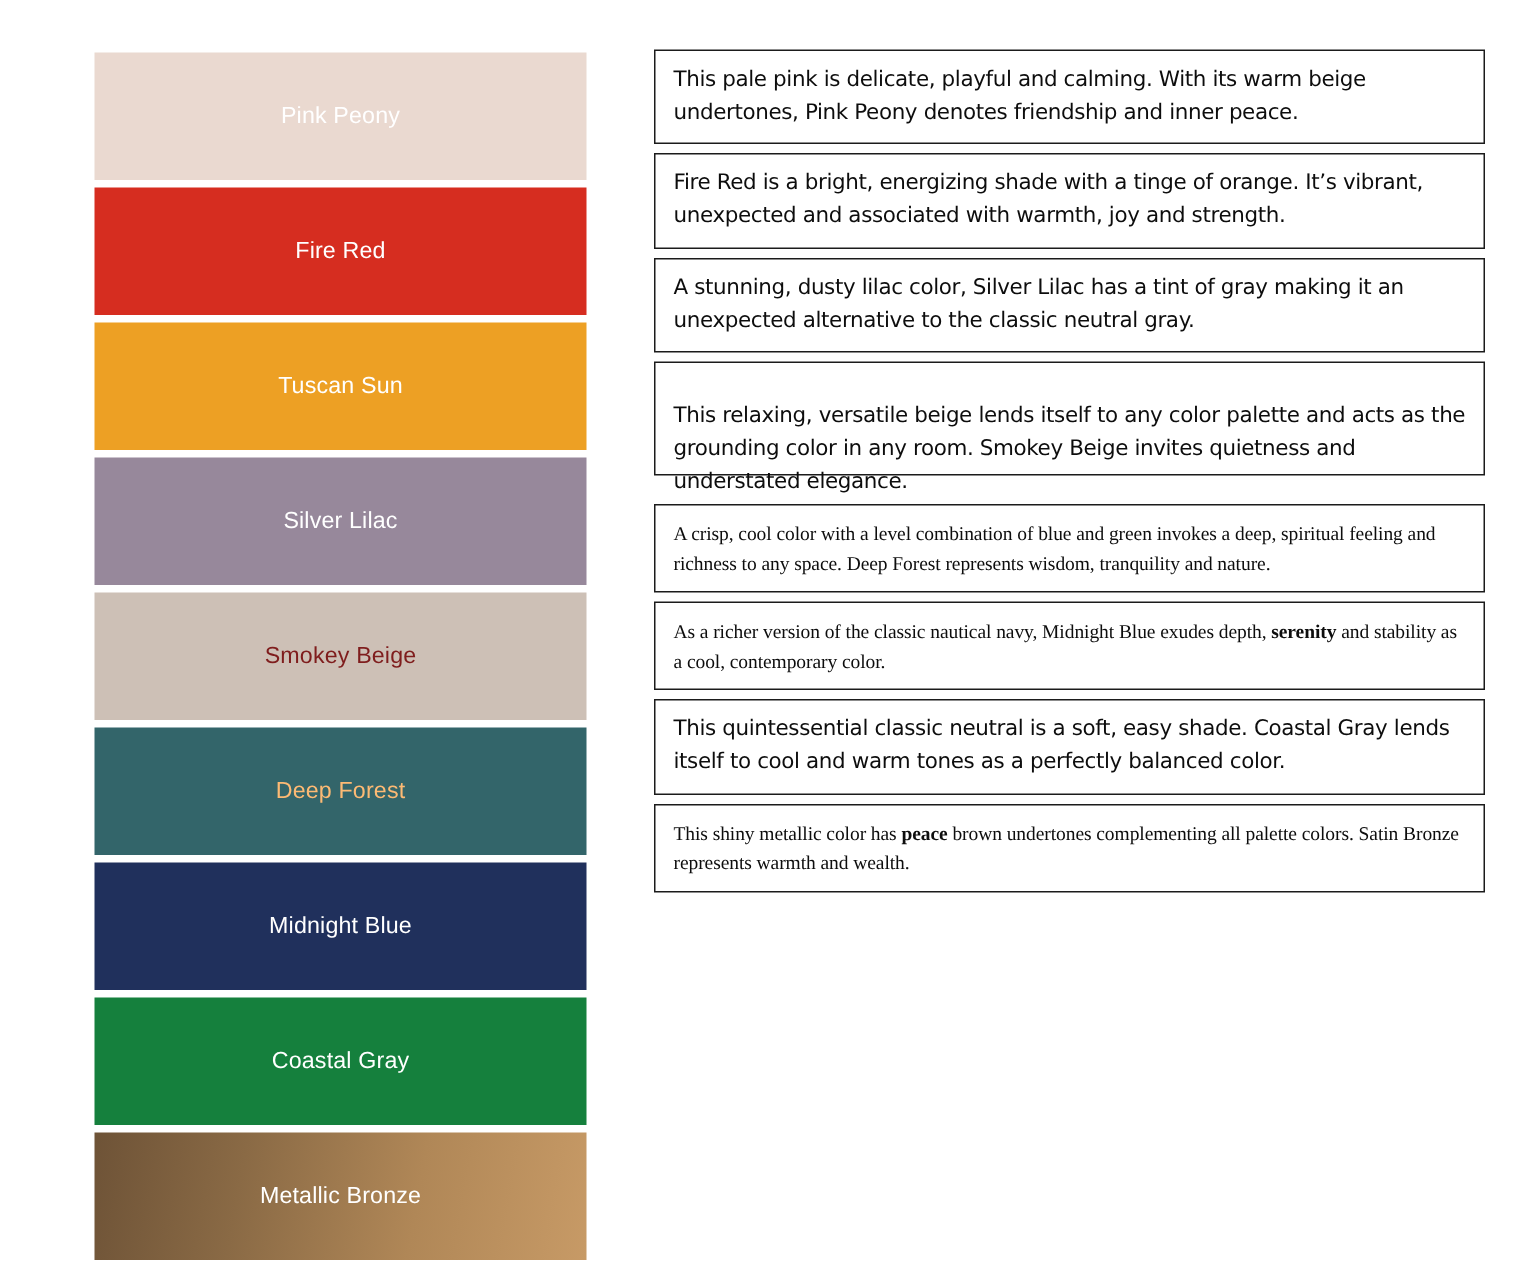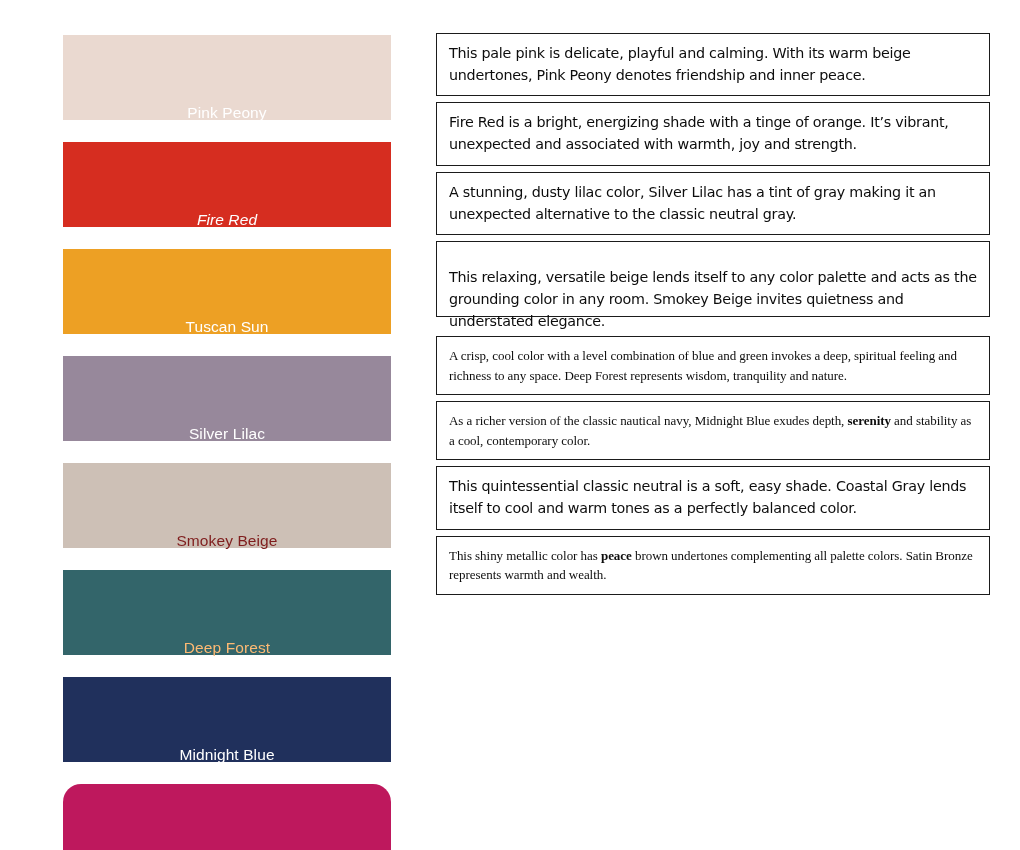--- a/index.html
+++ b/index.html
@@ -24,24 +24,24 @@
   .swatch-col {
     position: absolute;
     left: 63px;
     top: 35px;
     width: 328px;
   }
   .swatch {
     position: relative;
     width: 328px;
     height: 85px;
-    margin-bottom: 22px;
+    margin-bottom: 5px;
     box-sizing: border-box;
     display: flex;
-    align-items: flex-end;
+    align-items: center;
     justify-content: center;
   }
   .swatch-label {
     color: #ffffff;
     font-size: 15.5px;
     font-family: "Liberation Sans", sans-serif;
     letter-spacing: 0.1px;
     text-align: center;
     line-height: 1;
     user-select: none;
@@ -96,38 +96,38 @@
 </style>
 </head>
 <body>
 
 <div id="palette-sheet">
   <div class="swatch-col">
       <div class="swatch" style="background: rgb(234, 217, 208);">
         <span class="swatch-label" style="color: rgb(255, 255, 255);">Pink Peony</span>
       </div>
       <div class="swatch" style="background: rgb(214, 45, 32);">
-        <span class="swatch-label" style="color: rgb(255, 255, 255); font-style: italic;">Fire Red</span>
+        <span class="swatch-label" style="color: rgb(255, 255, 255);">Fire Red</span>
       </div>
       <div class="swatch" style="background: rgb(237, 160, 36);">
         <span class="swatch-label" style="color: rgb(255, 255, 255);">Tuscan Sun</span>
       </div>
       <div class="swatch" style="background: rgb(151, 136, 155);">
         <span class="swatch-label" style="color: rgb(255, 255, 255);">Silver Lilac</span>
       </div>
       <div class="swatch" style="background: rgb(205, 192, 182);">
         <span class="swatch-label" style="color: #7f1d1d;">Smokey Beige</span>
       </div>
       <div class="swatch" style="background: rgb(51, 101, 106);">
         <span class="swatch-label" style="color: #fdba74;">Deep Forest</span>
       </div>
       <div class="swatch" style="background: rgb(32, 48, 92);">
         <span class="swatch-label" style="color: rgb(255, 255, 255);">Midnight Blue</span>
       </div>
-      <div class="swatch" style="background: #be185d; border-radius: 18px;">
+      <div class="swatch" style="background: #15803d;">
         <span class="swatch-label" style="color: rgb(255, 255, 255);">Coastal Gray</span>
       </div>
       <div class="swatch" style="background: linear-gradient(100deg, rgb(110, 83, 55) 0%, rgb(138, 106, 69) 30%, rgb(176, 135, 87) 65%, rgb(199, 154, 102) 100%);">
         <span class="swatch-label" style="color: rgb(255, 255, 255);">Metallic Bronze</span>
       </div>
     </div>
   <div class="desc-col">
       <div class="desc-box font-a"><span class="desc-text">This pale pink is delicate, playful and calming. With its warm beige undertones, Pink Peony denotes friendship and inner peace.</span></div>
       <div class="desc-box font-a"><span class="desc-text">Fire Red is a bright, energizing shade with a tinge of orange. It’s vibrant, unexpected and associated with warmth, joy and strength.</span></div>
       <div class="desc-box font-a"><span class="desc-text">A stunning, dusty lilac color, Silver Lilac has a tint of gray making it an unexpected alternative to the classic neutral gray.</span></div>

